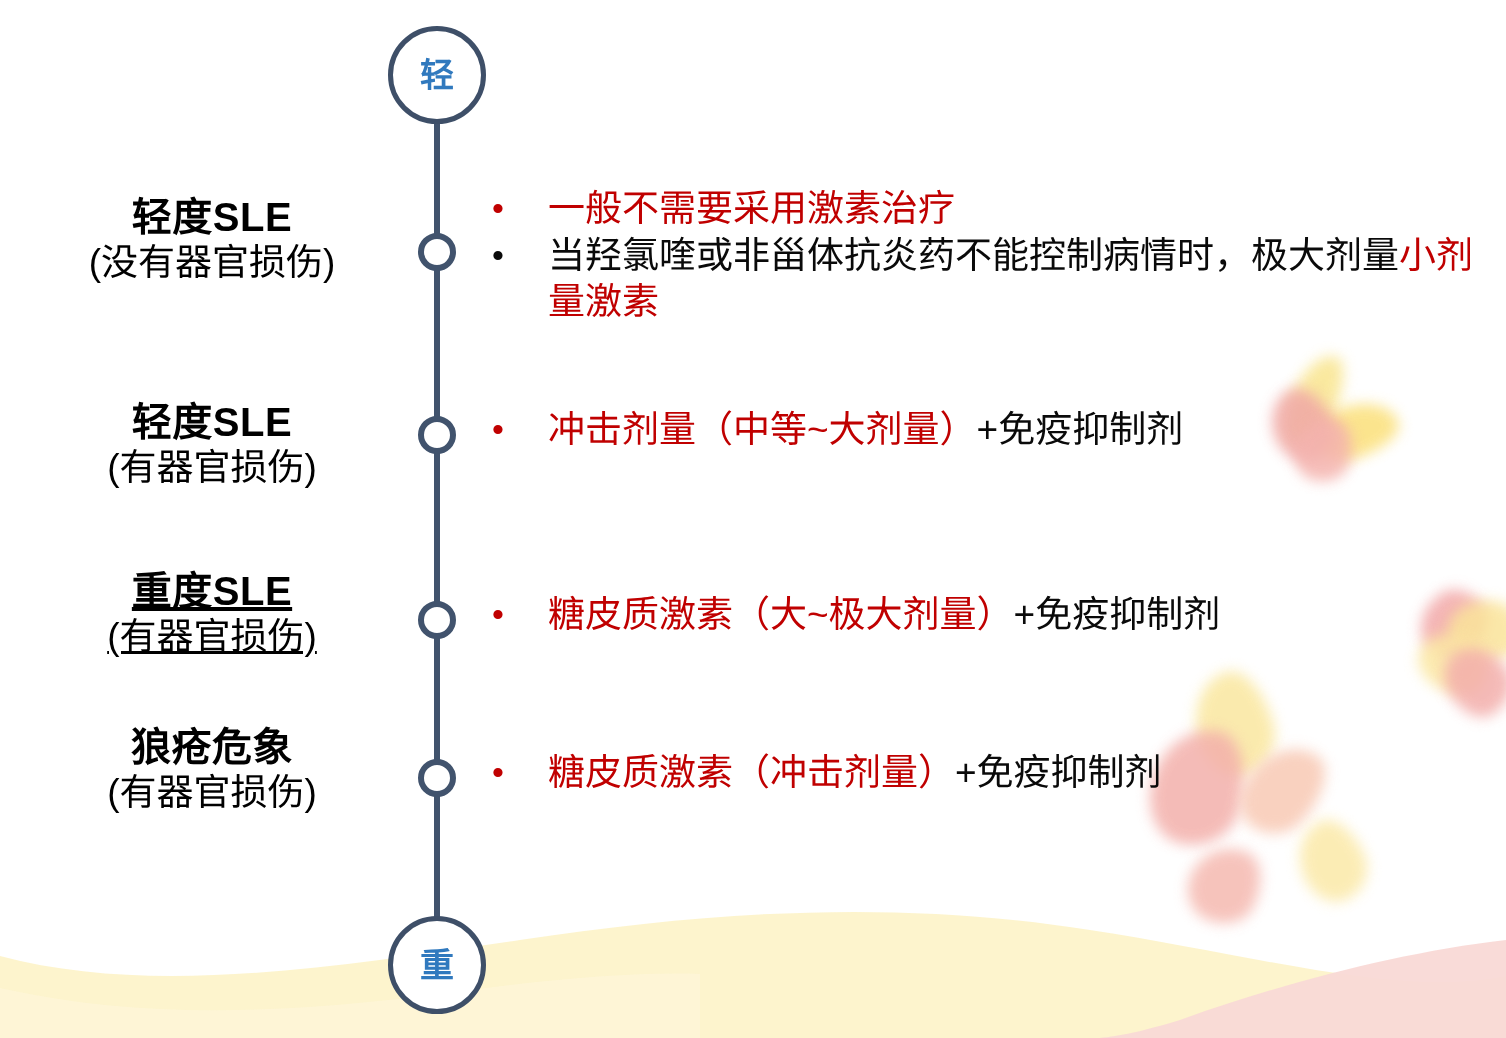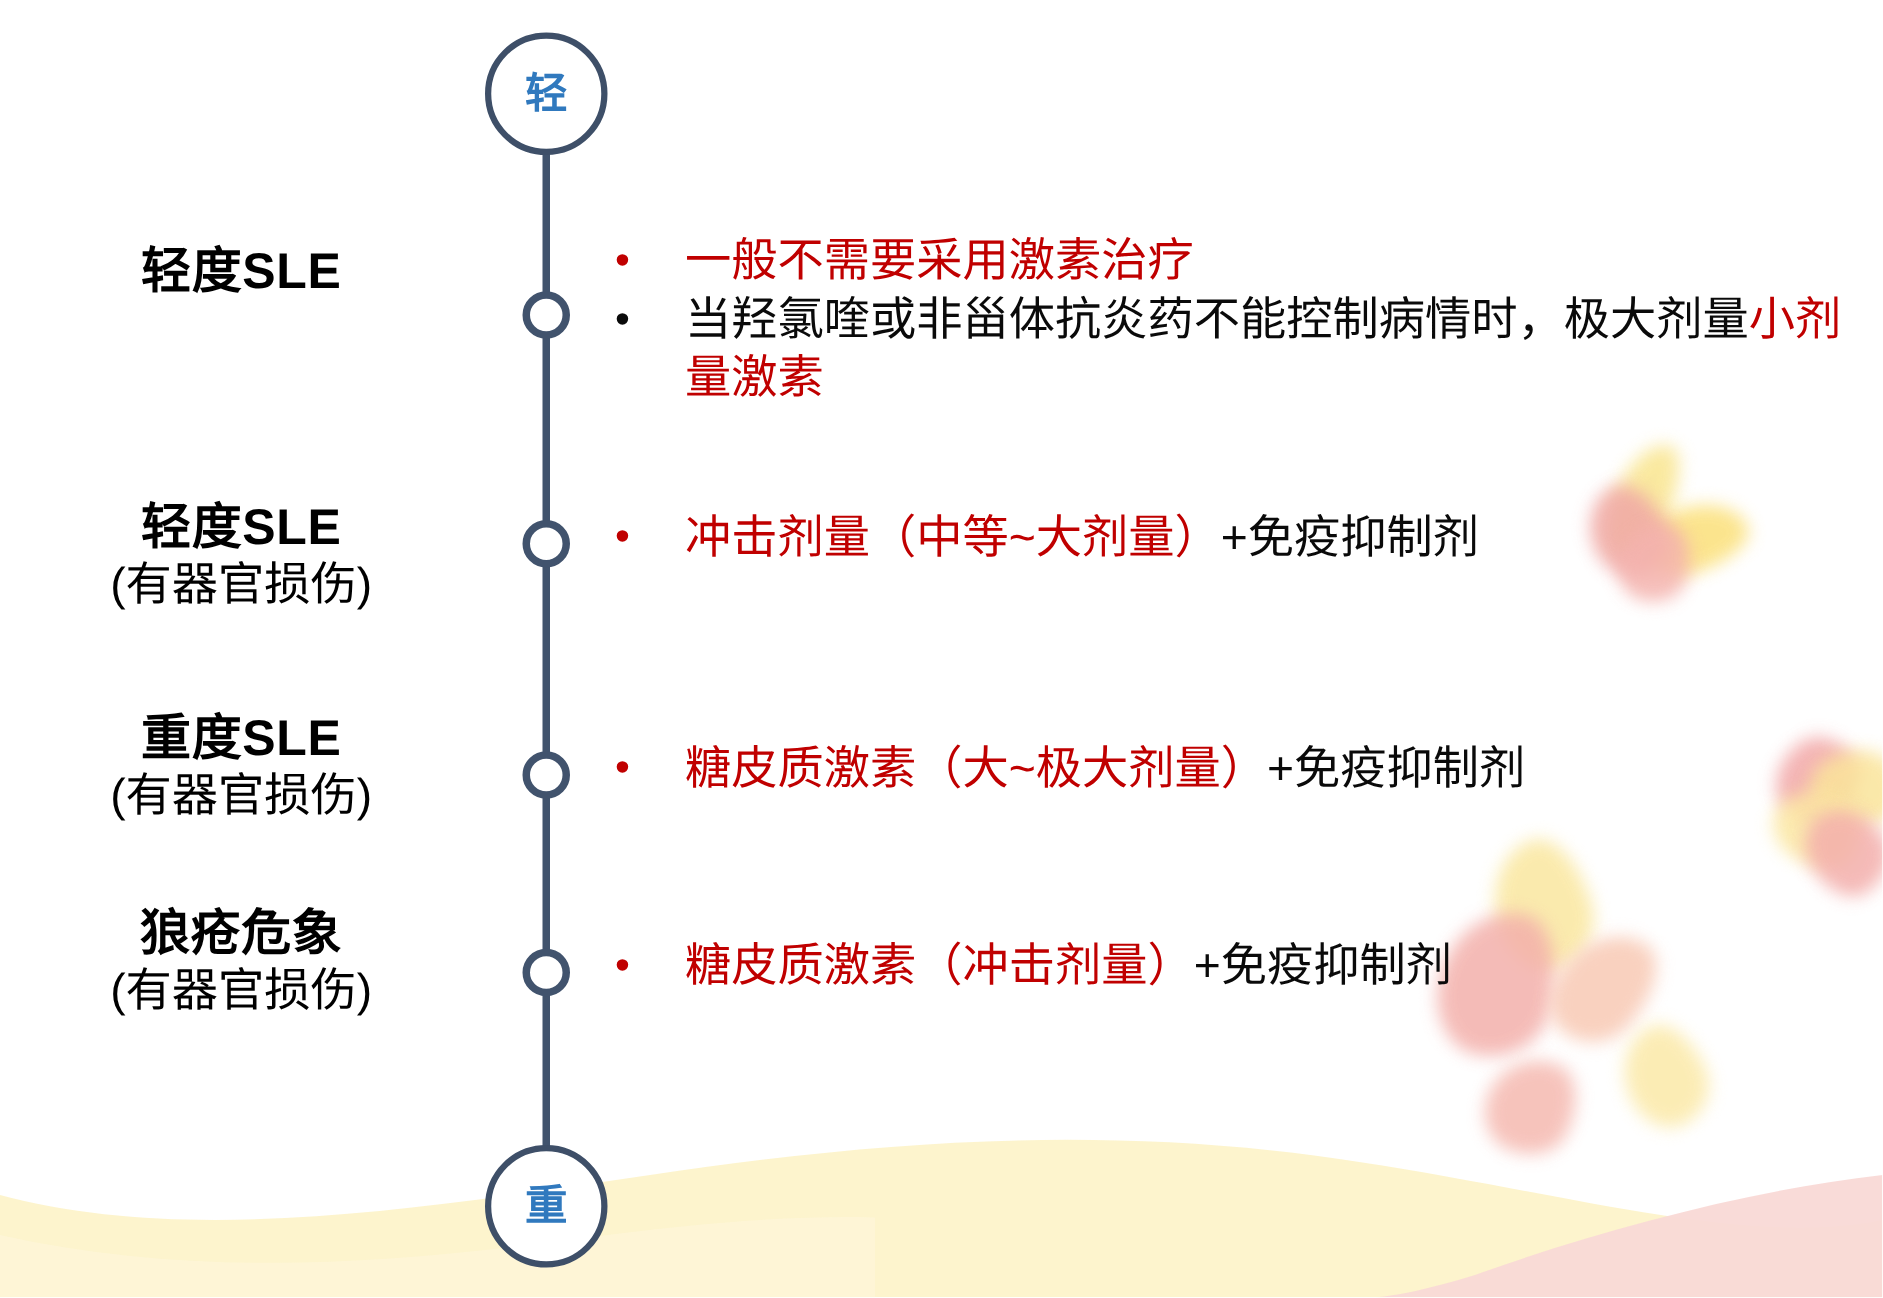--- a/index.html
+++ b/index.html
@@ -99,20 +99,21 @@
   }
 
   
   .stage-label {
     position: absolute;
     left: 0;
     width: 386px;
     text-align: center;
     color: #000000;
     z-index: 4;
+    padding-left: 19px;
   }
   .stage-title {
     font-size: 40px;
     font-weight: bold;
     line-height: 1.18;
     letter-spacing: .5px;
     white-space: nowrap;
   }
   .stage-sub {
     font-size: 37px;
@@ -183,26 +184,27 @@
     <span>重</span>
   </div>
 
   <div class="node" style="top:233px;"></div>
   <div class="node" style="top:416px;"></div>
   <div class="node" style="top:601px;"></div>
   <div class="node" style="top:759px;"></div>
 
   <div class="stage-label" style="top:194px;">
     <div class="stage-title">轻度SLE</div>
+    <div class="stage-sub">(没有器官损伤)</div>
   </div>
   <div class="stage-label" style="top:399px;">
     <div class="stage-title">轻度SLE</div>
     <div class="stage-sub">(有器官损伤)</div>
   </div>
-  <div class="stage-label" style="top:568px;">
+  <div class="stage-label" style="top:568px;text-decoration:underline;">
     <div class="stage-title">重度SLE</div>
     <div class="stage-sub">(有器官损伤)</div>
   </div>
   <div class="stage-label" style="top:724px;">
     <div class="stage-title">狼疮危象</div>
     <div class="stage-sub">(有器官损伤)</div>
   </div>
 
   <div class="content-block" style="top:186px;">
       <div class="bullet-row">

